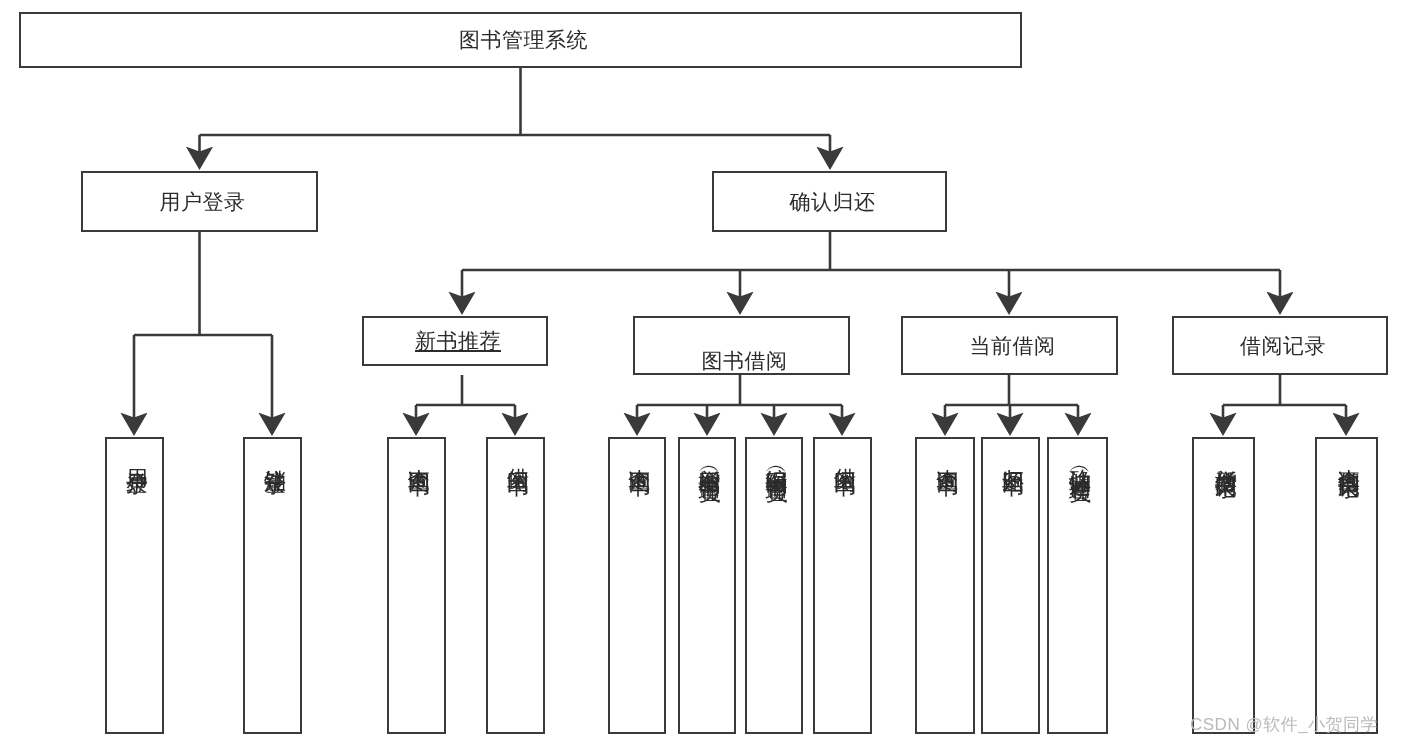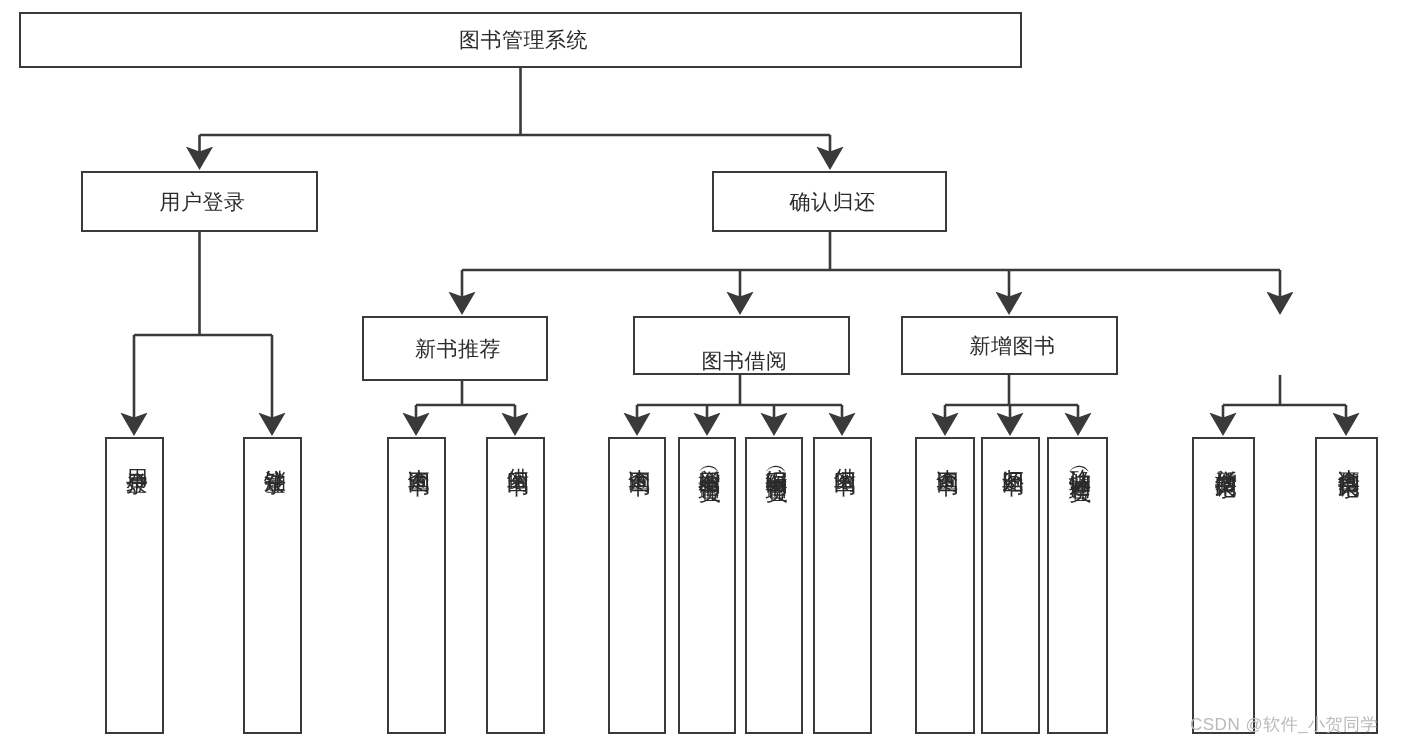--- a/index.html
+++ b/index.html
@@ -127,28 +127,31 @@
     <span class="node-label">图书管理系统</span>
   </div>
 
   <div class="node h-node" style="left:81px; top:171px; width:237px; height:61px;">
     <span class="node-label">用户登录</span>
   </div>
   <div class="node h-node" style="left:712px; top:171px; width:235px; height:61px;">
     <span class="node-label">确认归还</span>
   </div>
 
-  <div class="node h-node" style="left:362px; top:316px; width:186px; height:65px;">
+  <div class="node h-node" style="left:362px; top:316px; width:186px; height:50px;text-decoration:underline;">
     <span class="node-label">新书推荐</span>
   </div>
   <div class="node h-node" style="left:633px; top:316px; width:217px; height:59px;align-items:flex-end;">
     <span class="node-label">图书借阅</span>
   </div>
   <div class="node h-node" style="left:901px; top:316px; width:217px; height:59px;">
-    <span class="node-label">新增图书</span>
+    <span class="node-label">当前借阅</span>
+  </div>
+  <div class="node h-node" style="left:1172px; top:316px; width:216px; height:59px;">
+    <span class="node-label">借阅记录</span>
   </div>
 
   <div class="node v-node" style="left:105px; top:437px; width:59px; height:297px;">
     <span class="node-label">用户登录</span>
   </div>
   <div class="node v-node" style="left:243px; top:437px; width:59px; height:297px;">
     <span class="node-label">注销登录</span>
   </div>
   <div class="node v-node" style="left:387px; top:437px; width:59px; height:297px;">
     <span class="node-label">查询图书</span>

